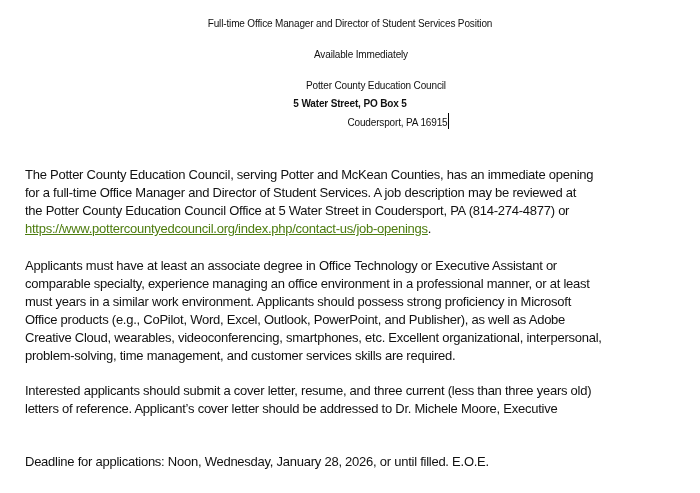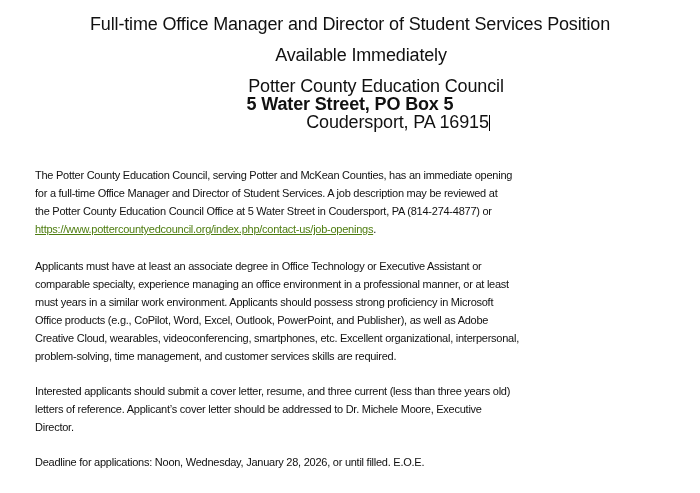--- a/index.html
+++ b/index.html
@@ -19,30 +19,30 @@
       position: absolute;
       left: 0; top: 0;
       width: 700px;
       height: 493px;
     }
     .center-line {
       position: absolute;
       left: 0;
       width: 700px;
       text-align: center;
-      font-size: 18px;
+      font-size: 10px;
       line-height: 18px;
       white-space: nowrap;
       letter-spacing: -0.15px;
     }
     .para {
       position: absolute;
-      left: 35px;
+      left: 25px;
       width: 660px;
-      font-size: 11px;
+      font-size: 13px;
       line-height: 18px;
       letter-spacing: -0.25px;
     }
     .para .ln {
       display: block;
       white-space: nowrap;
     }
     .link {
       color: #4d7c0f;
       text-decoration: underline;
@@ -81,20 +81,19 @@
     <span class="ln">comparable specialty, experience managing an office environment in a professional manner, or at least</span>
     <span class="ln">must years in a similar work environment. Applicants should possess strong proficiency in Microsoft</span>
     <span class="ln">Office products (e.g., CoPilot, Word, Excel, Outlook, PowerPoint, and Publisher), as well as Adobe</span>
     <span class="ln">Creative Cloud, wearables, videoconferencing, smartphones, etc. Excellent organizational, interpersonal,</span>
     <span class="ln">problem-solving, time management, and customer services skills are required.</span>
   </div>
 
   <div class="para" style="top:382px;">
     <span class="ln">Interested applicants should submit a cover letter, resume, and three current (less than three years old)</span>
     <span class="ln">letters of reference.  Applicant’s cover letter should be addressed to Dr. Michele Moore, Executive</span>
-    <span class="ln">Director.</span>
   </div>
 
   <div class="para" style="top:453px;">
     <span class="ln">Deadline for applications: Noon, Wednesday, January 28, 2026, or until filled. E.O.E.</span>
   </div>
 
 </div>
 
 </body></html>

